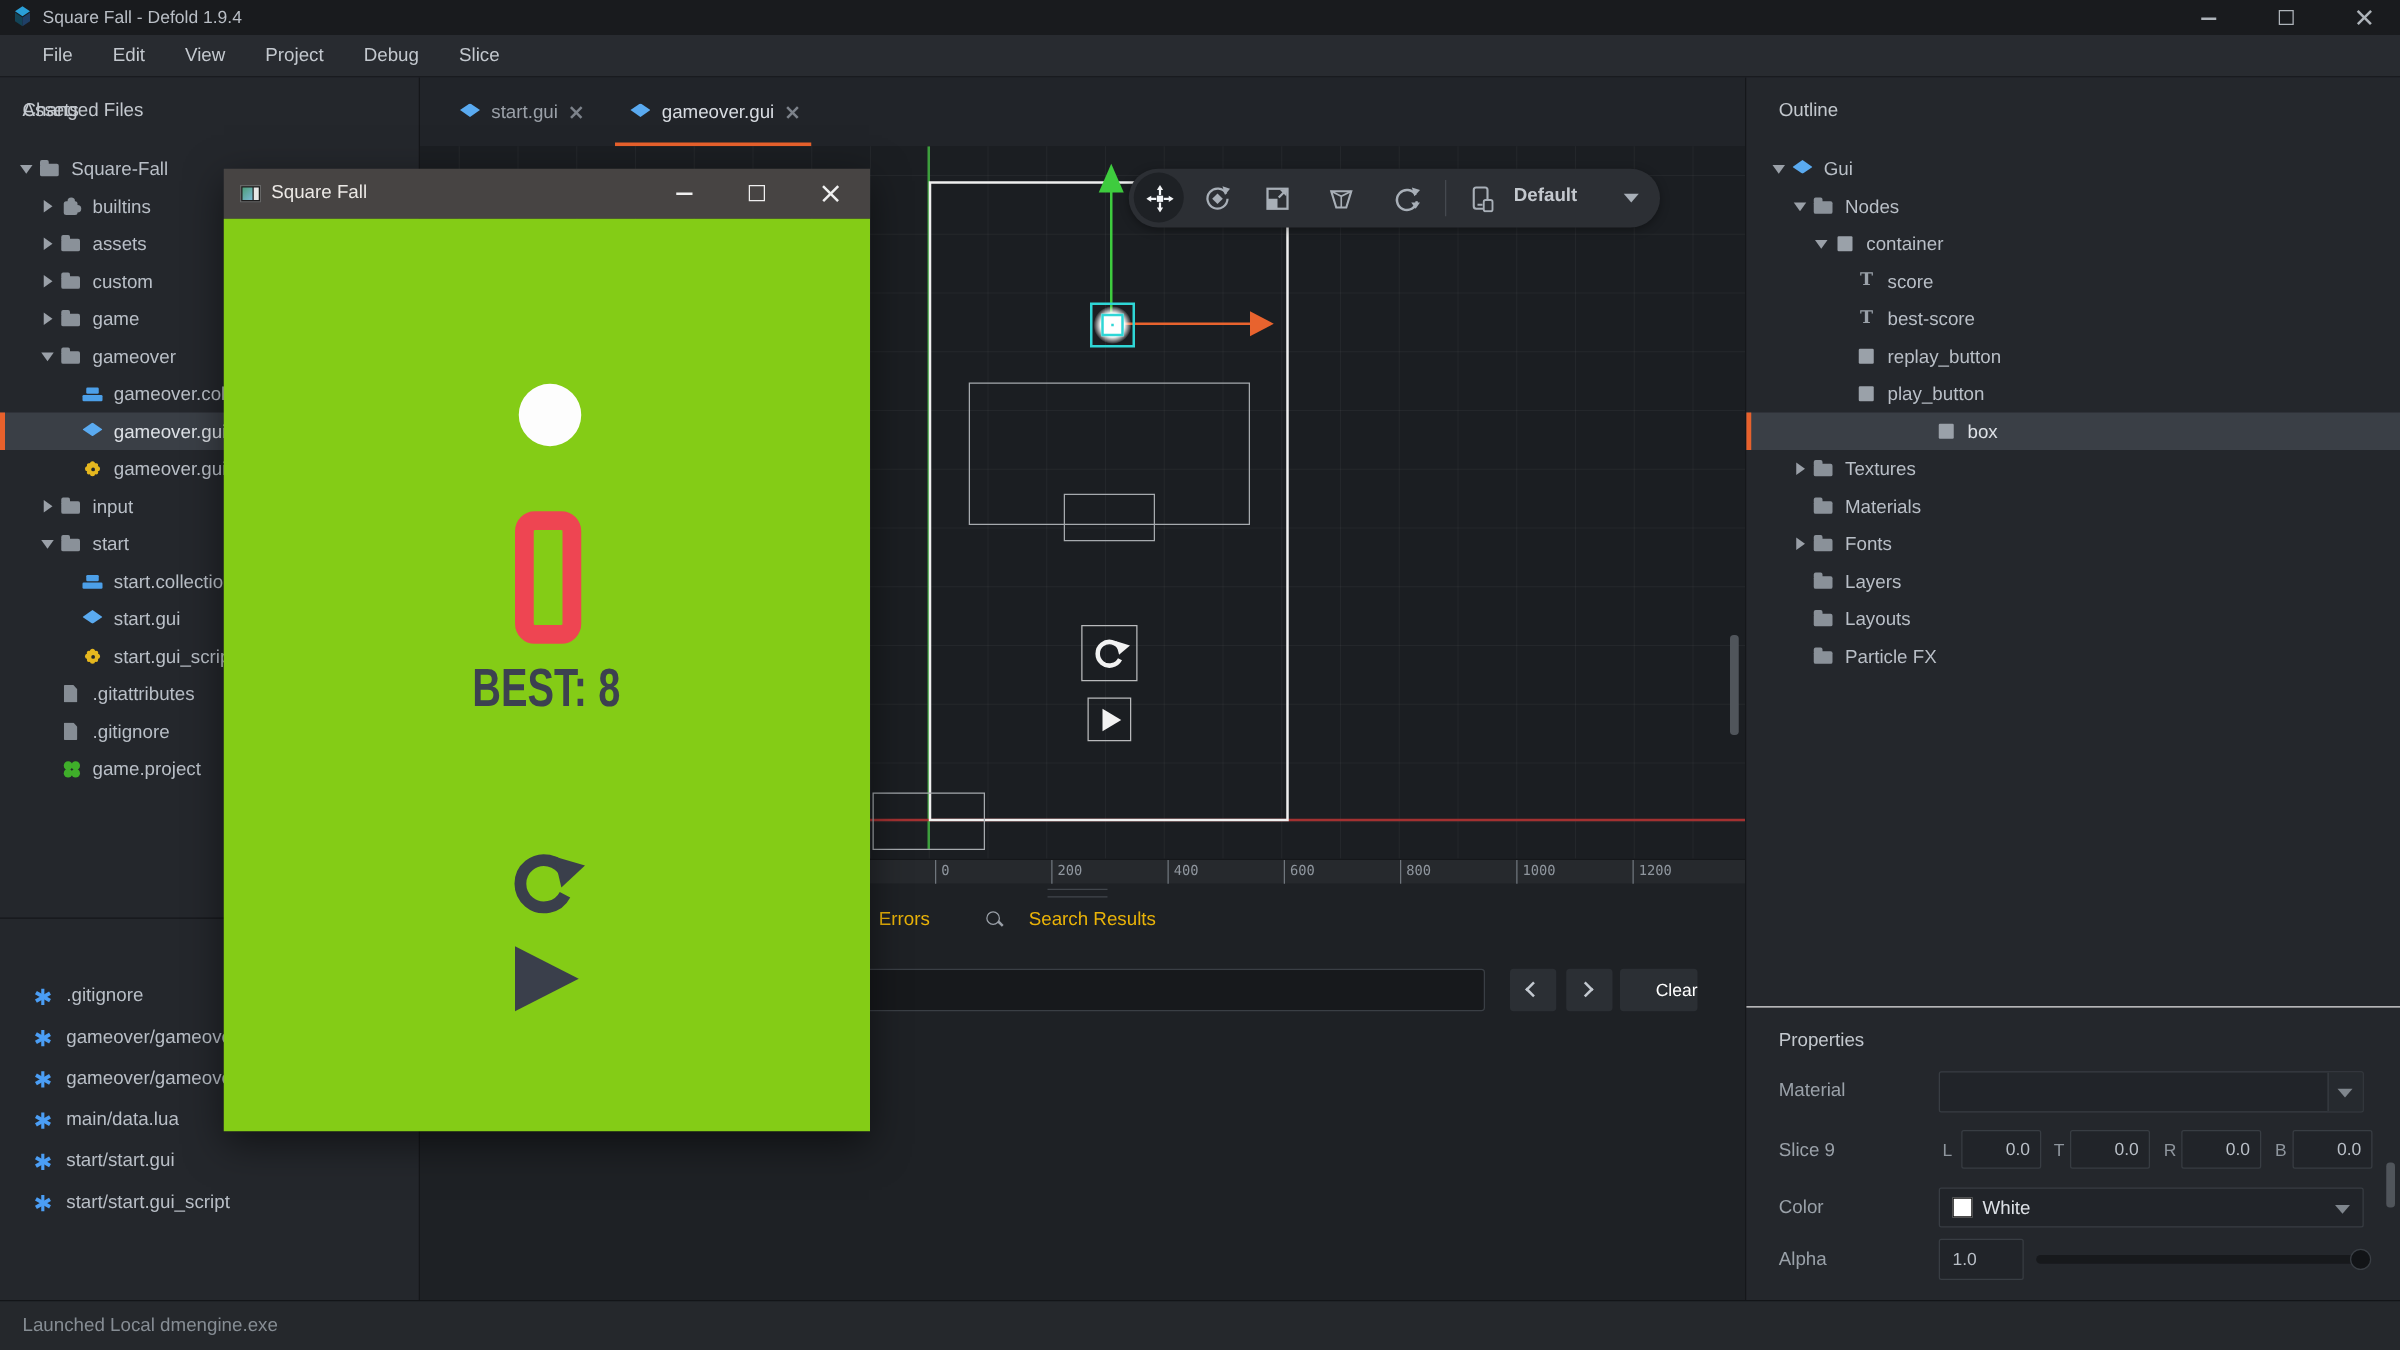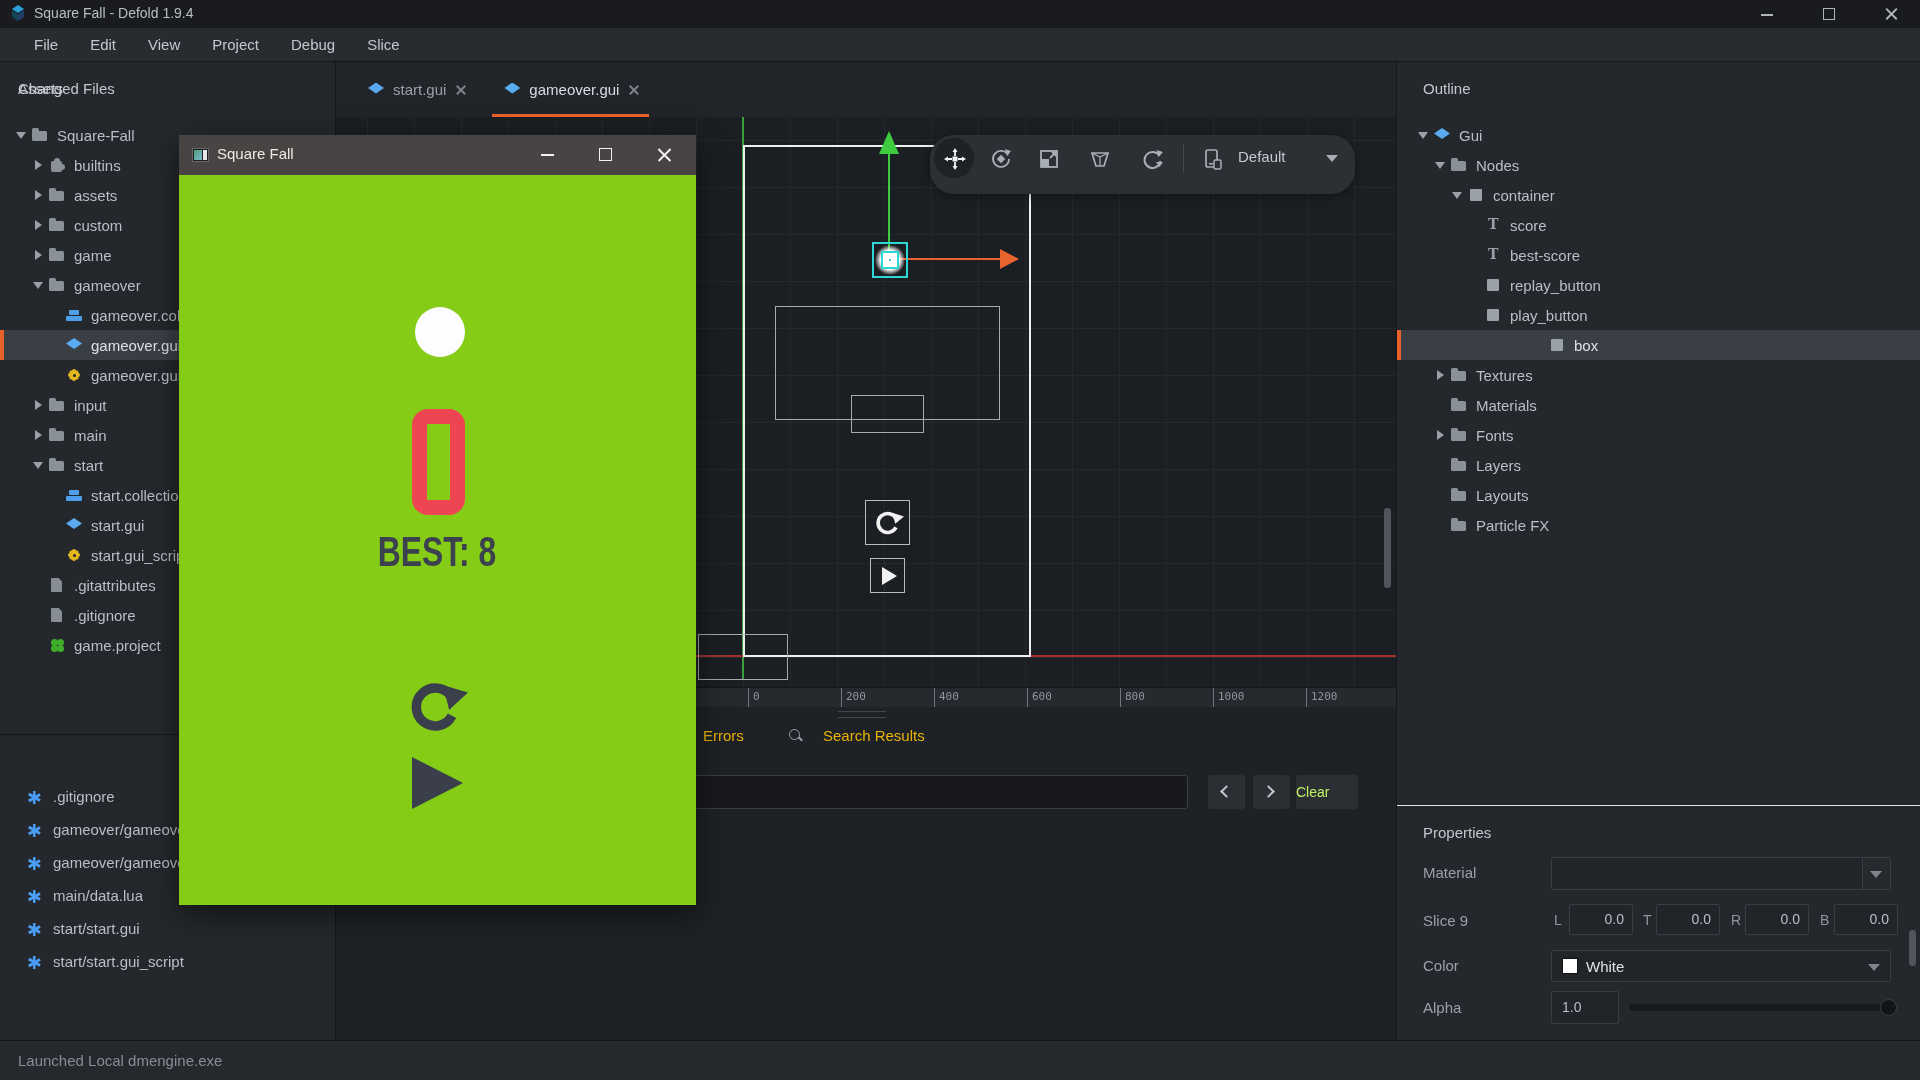--- a/index.html
+++ b/index.html
@@ -128,22 +128,22 @@
     background:radial-gradient(circle, rgba(255,255,255,0.98) 45%, rgba(255,255,255,0) 72%); }
   .sel-node { position:absolute; left:7px; top:7px; width:18px; height:18px; background:#fff; border:2px solid #2fd6d6; }
   .sel-node::after { content:""; position:absolute; left:6px; top:6px; width:2px; height:2px; background:#2fd6d6; }
   .gizmo-y-line { position:absolute; left:552px; top:30px; width:2px; height:112px; background:#3ecc3e; }
   .gizmo-y-head { position:absolute; left:543px; top:14px; width:0; height:0;
     border-left:10px solid transparent; border-right:10px solid transparent; border-bottom:23px solid #3ecc3e; }
   .gizmo-x-line { position:absolute; left:554px; top:141px; width:110px; height:2px; background:#e8632e; }
   .gizmo-x-head { position:absolute; left:664px; top:132px; width:0; height:0;
     border-top:10px solid transparent; border-bottom:10px solid transparent; border-left:19px solid #e8632e; }
   
-  .ctoolbar { position:absolute; left:594px; top:18px; width:425px; height:59px; background:#2c2f34;
-    border-radius:24px; box-shadow:0 2px 8px rgba(0,0,0,0.35); }
+  .ctoolbar { position:absolute; left:567px; top:18px; width:425px; height:47px; background:#2c2f34;
+    border-radius:24px; box-shadow:0 2px 8px rgba(0,0,0,0.35);font-weight:bold; }
   .tool-circle { position:absolute; left:4px; top:3px; width:40px; height:40px; border-radius:50%; background:#1e2125; }
   .ctool { position:absolute; top:13px; width:22px; height:22px; }
   .ctool svg { display:block; }
   .tool-divider { position:absolute; left:253px; top:9px; width:1px; height:29px; background:#45494f; }
   .tool-label { position:absolute; left:308px; top:13px; font-size:15px; color:#c3c8ce; }
   .tool-caret { position:absolute; left:396px; top:20px; width:0; height:0;
     border-left:6px solid transparent; border-right:6px solid transparent; border-top:7px solid #a8afb7; }
   .canvas-scrollbar { position:absolute; left:1048px; top:391px; width:7px; height:80px; background:#50555b; border-radius:3px; }
 
   
@@ -171,21 +171,21 @@
   .search-row { position:absolute; left:0; top:66px; width:100%; height:40px; }
   .console-search { position:absolute; left:20px; top:2px; width:832px; height:34px; background:#17191c;
     border:1px solid #3a3f45; border-radius:3px; color:#c3c8ce; font-size:14px; padding:0 10px; outline:none; }
   .nav-btn { position:absolute; top:2px; width:37px; height:34px; background:#2b2f34; border-radius:3px; }
   .nav-btn.prev { left:872px; } .nav-btn.next { left:917px; }
   .chev { position:absolute; left:14px; top:12px; width:9px; height:9px;
     border-left:2.2px solid #c3c9d0; border-bottom:2.2px solid #c3c9d0; }
   .nav-btn.prev .chev { transform:rotate(45deg); }
   .nav-btn.next .chev { transform:rotate(-135deg); left:11px; }
   .clear-btn { position:absolute; left:960px; top:2px; width:62px; height:34px; background:#2b2f34; border-radius:3px;
-    color:#bef264; font-size:14px; text-align:left; line-height:34px; }
+    color:#ffffff; font-size:14px; text-align:right; line-height:34px; }
   .console-out { position:absolute; left:74px; top:128px; width:960px;
     font-family:"DejaVu Sans Mono", monospace; font-size:15px; line-height:22.6px; color:#c2c7cd; white-space:pre; }
   .console-line[data-fragment="true"] { margin-left:294px; }
 
   
   .right-panel { position:absolute; left:1396px; top:62px; width:524px; height:978px; background:#24272c;
     border-left:1px solid #15171a; overflow:hidden; }
   .right-panel .panel-title { position:absolute; left:26px; top:18px; }
   .outline-tree { top:58px; left:6px; }
   .outline-tree .tree-row[data-selected="true"] { margin-left:-6px; padding-left:inherit; }
@@ -336,25 +336,20 @@
           <span class="ticon" data-name="script-icon"></span>
           <span class="tlabel" data-name="tree-item-label">gameover.gui_script</span>
         </div>
 
         <div class="tree-row" data-name="tree-item" data-depth="1">
           <span class="arrow" data-name="expander-arrow" data-arrow="collapsed"></span>
           <span class="ticon" data-name="folder-icon"></span>
           <span class="tlabel" data-name="tree-item-label">input</span>
         </div>
 
-        <div class="tree-row" data-name="tree-item" data-depth="1">
-          <span class="arrow" data-name="expander-arrow" data-arrow="collapsed"></span>
-          <span class="ticon" data-name="folder-icon"></span>
-          <span class="tlabel" data-name="tree-item-label">main</span>
-        </div>
 
         <div class="tree-row" data-name="tree-item" data-depth="1">
           <span class="arrow" data-name="expander-arrow" data-arrow="expanded"></span>
           <span class="ticon" data-name="folder-icon"></span>
           <span class="tlabel" data-name="tree-item-label">start</span>
         </div>
 
         <div class="tree-row" data-name="tree-item" data-depth="2">
           <span class="arrow" data-name="expander-arrow" data-arrow="none"></span>
           <span class="ticon" data-name="collection-icon"></span>

